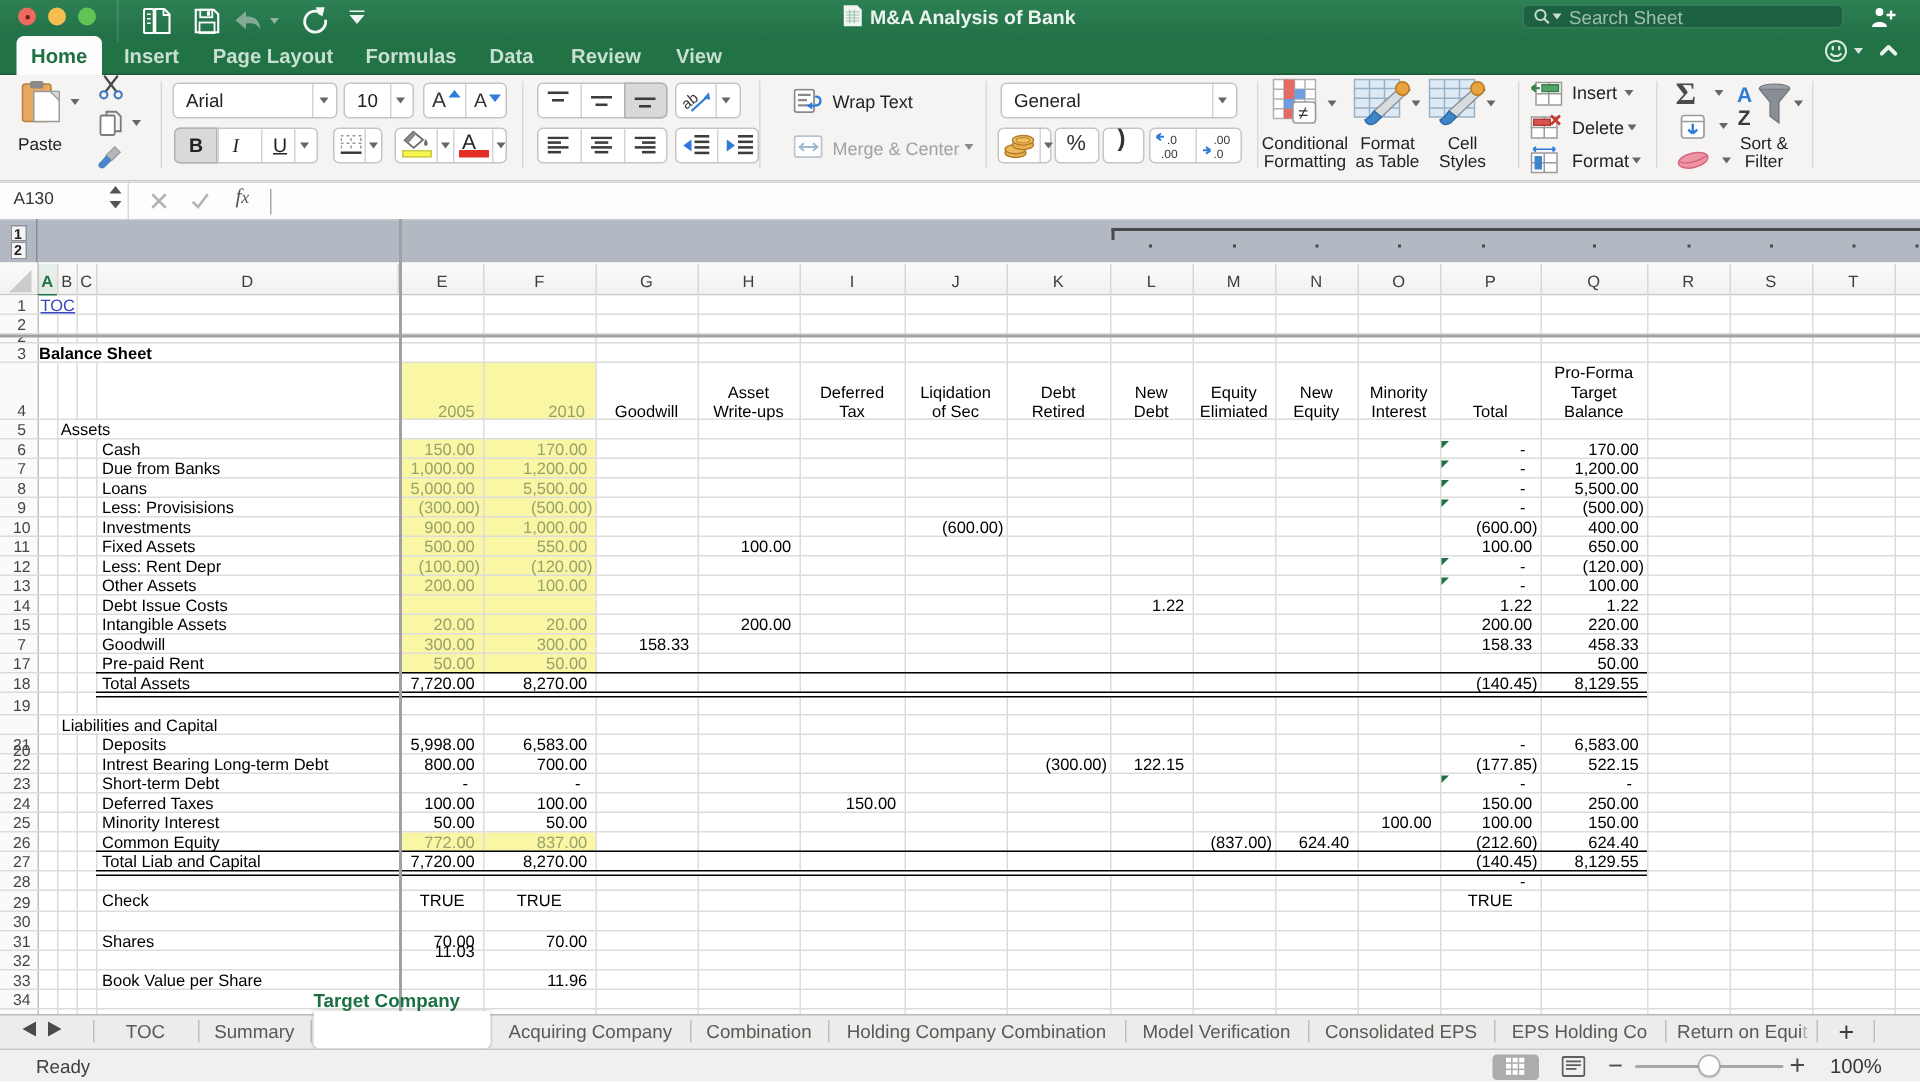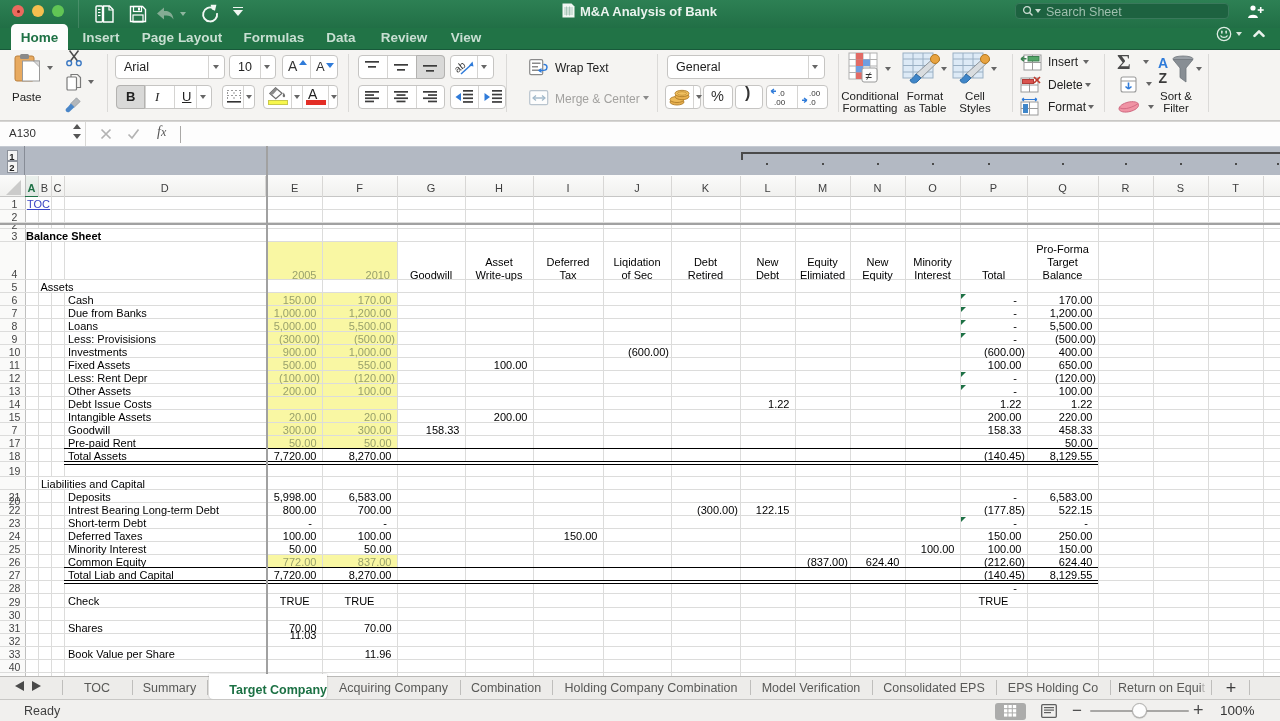--- a/index.html
+++ b/index.html
@@ -583,21 +583,21 @@
 <div class="rnum" style="top:529.5px">24</div>
 <div class="rnum" style="top:542.5px">25</div>
 <div class="rnum" style="top:555.5px">26</div>
 <div class="rnum" style="top:568.5px">27</div>
 <div class="rnum" style="top:581.5px">28</div>
 <div class="rnum" style="top:595.5px">29</div>
 <div class="rnum" style="top:608.5px">30</div>
 <div class="rnum" style="top:621.5px">31</div>
 <div class="rnum" style="top:634.5px">32</div>
 <div class="rnum" style="top:647.5px">33</div>
-<div class="rnum" style="top:660.5px">40</div>
+<div class="rnum" style="top:660.5px">34</div>
 <div class="tri" style="left:961px;top:293.5px"></div>
 <div class="tri" style="left:961px;top:306.5px"></div>
 <div class="tri" style="left:961px;top:319.5px"></div>
 <div class="tri" style="left:961px;top:332.5px"></div>
 <div class="tri" style="left:961px;top:371.5px"></div>
 <div class="tri" style="left:961px;top:384.5px"></div>
 <div class="tri" style="left:961px;top:516.5px"></div>
 <div class="cell " style="left:27px;top:198px;color:#3a45c4;text-decoration:underline">TOC</div>
 <div class="cell " style="left:26px;top:230px;font-weight:700">Balance Sheet</div>
 <div class="cell olv" style="right:963.5px;top:269px">2005</div>
@@ -751,21 +751,21 @@
 <div class="tabsep" style="left:207px"></div>
 <div class="tabsep" style="left:460px"></div>
 <div class="tabsep" style="left:552px"></div>
 <div class="tabsep" style="left:750px"></div>
 <div class="tabsep" style="left:872px"></div>
 <div class="tabsep" style="left:996px"></div>
 <div class="tabsep" style="left:1110px"></div>
 <div class="tabsep" style="left:1211px"></div>
 <div class="tabsep" style="left:1249px"></div>
 <div class="abs" style="left:209px;top:674px;width:118px;height:25px;background:#fff;border-radius:0 0 4px 4px;box-shadow:0 0 2px rgba(0,0,0,0.25)"></div>
-<div class="abs" style="left:209px;top:683px;width:118px;text-align:right;font-size:12.5px;font-weight:700;color:#1c7144">Target Company</div>
+<div class="abs" style="left:209px;top:660px;width:118px;text-align:left;font-size:12.5px;font-weight:700;color:#1c7144">Target Company</div>
 <div class="abs" style="left:1223px;top:678px;width:16px;text-align:center;font-size:18px;font-weight:400;color:#3c3c3c">+</div>
 <div class="abs" style="left:0;top:699px;width:1280px;height:22px;background:#f1f0ee;border-top:1px solid #c8c7c5"></div>
 <div class="abs" style="left:24px;top:704px;font-size:12.5px;color:#3f3f3f">Ready</div>
 <div class="abs" style="left:995px;top:702.5px;width:31px;height:17px;background:#acacab;border-radius:3px"></div>
 <svg class="abs" style="left:1004px;top:705px" width="13" height="12" viewBox="0 0 13 12">
 <g fill="#fff">
       <rect x="0" y="0" width="3.4" height="3.2"></rect>
       <rect x="4.4" y="0" width="3.4" height="3.2"></rect>
       <rect x="8.8" y="0" width="3.4" height="3.2"></rect>
 <rect x="0" y="4.2" width="3.4" height="3.2"></rect>

